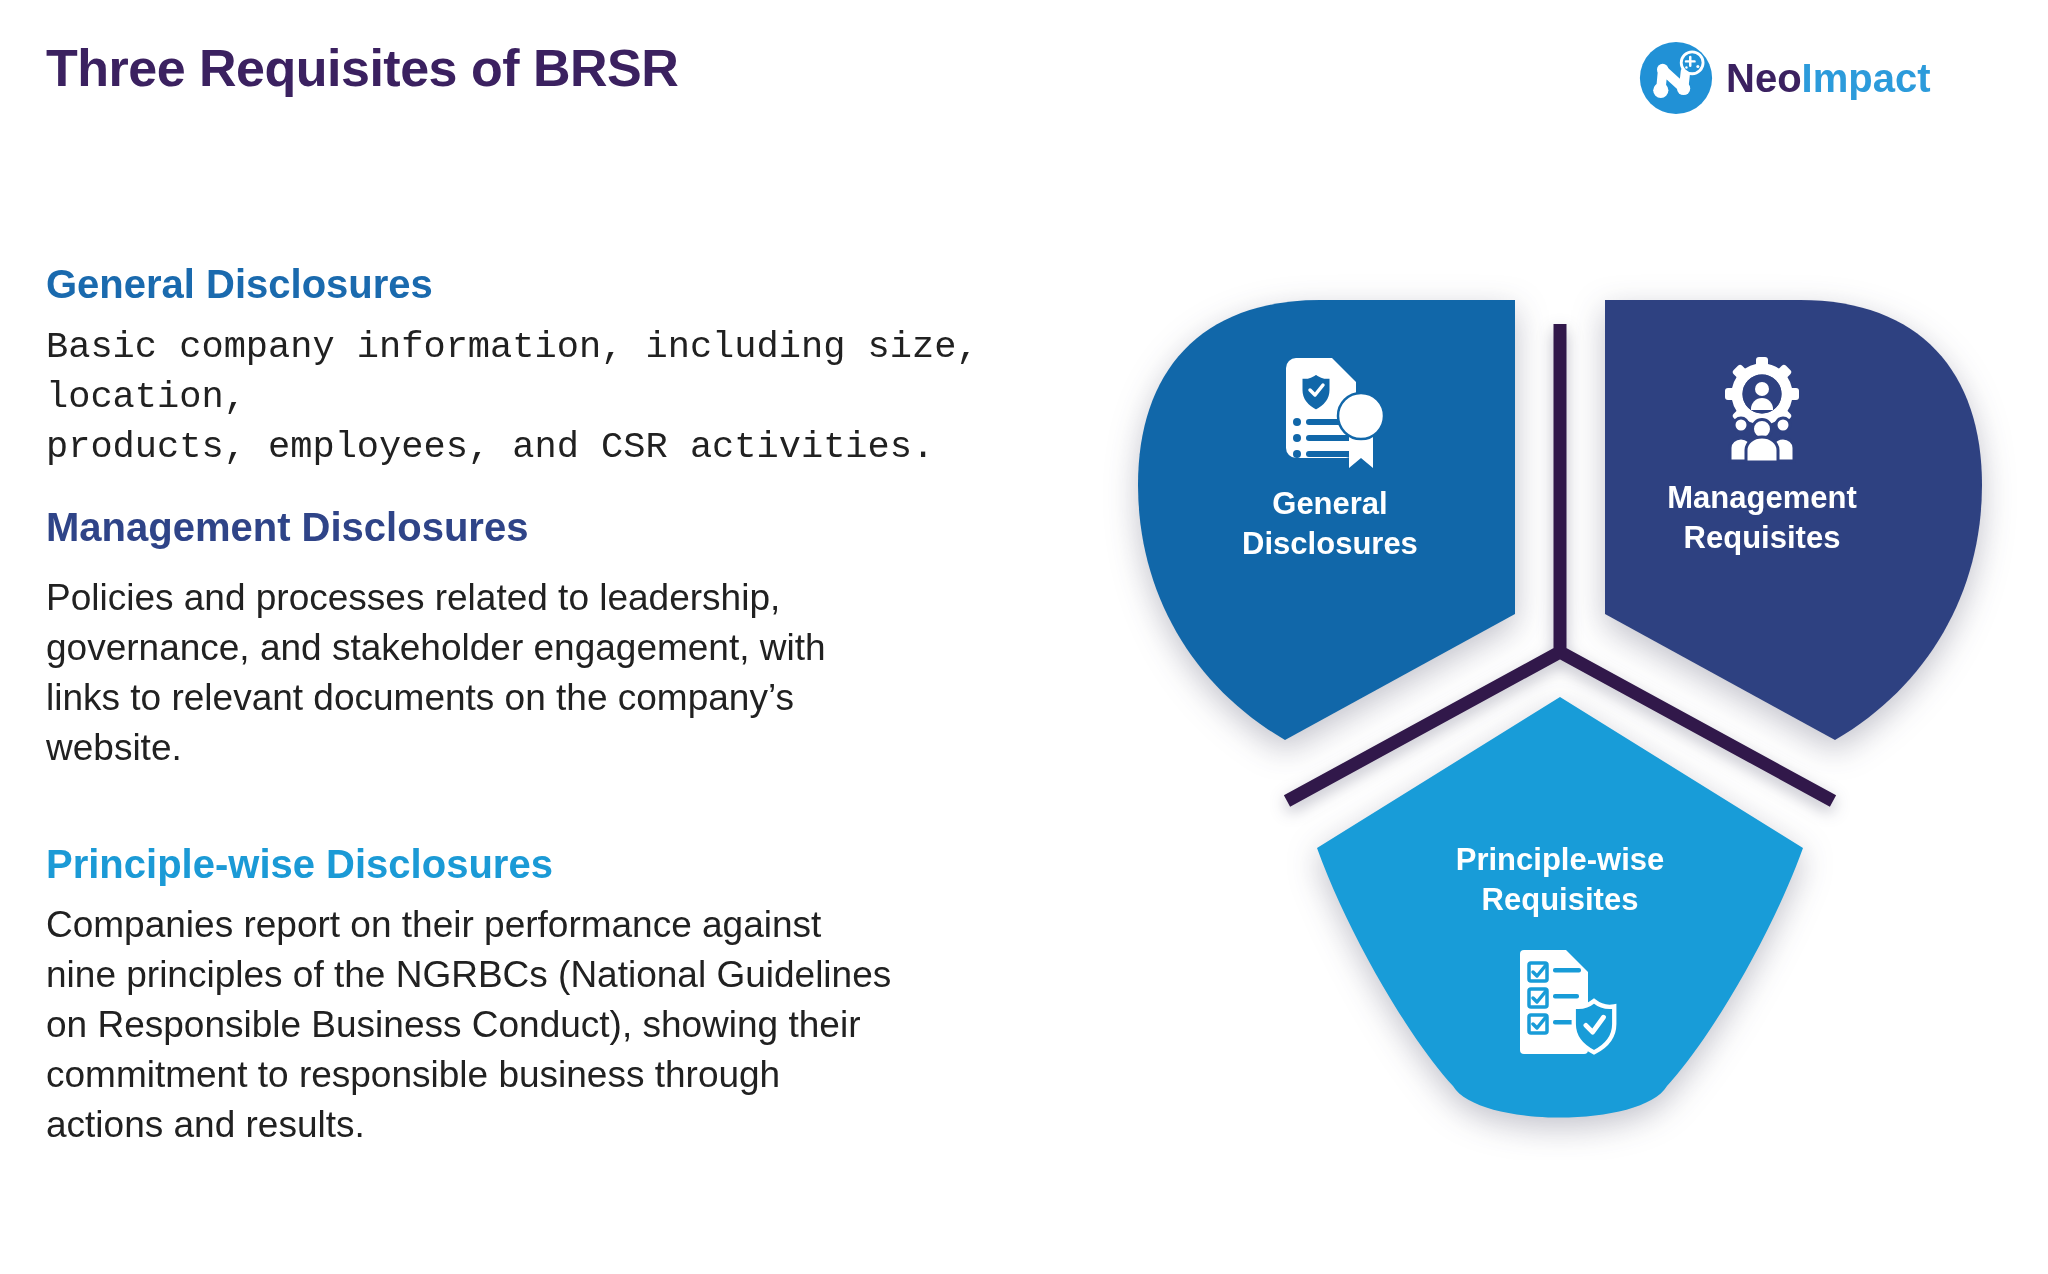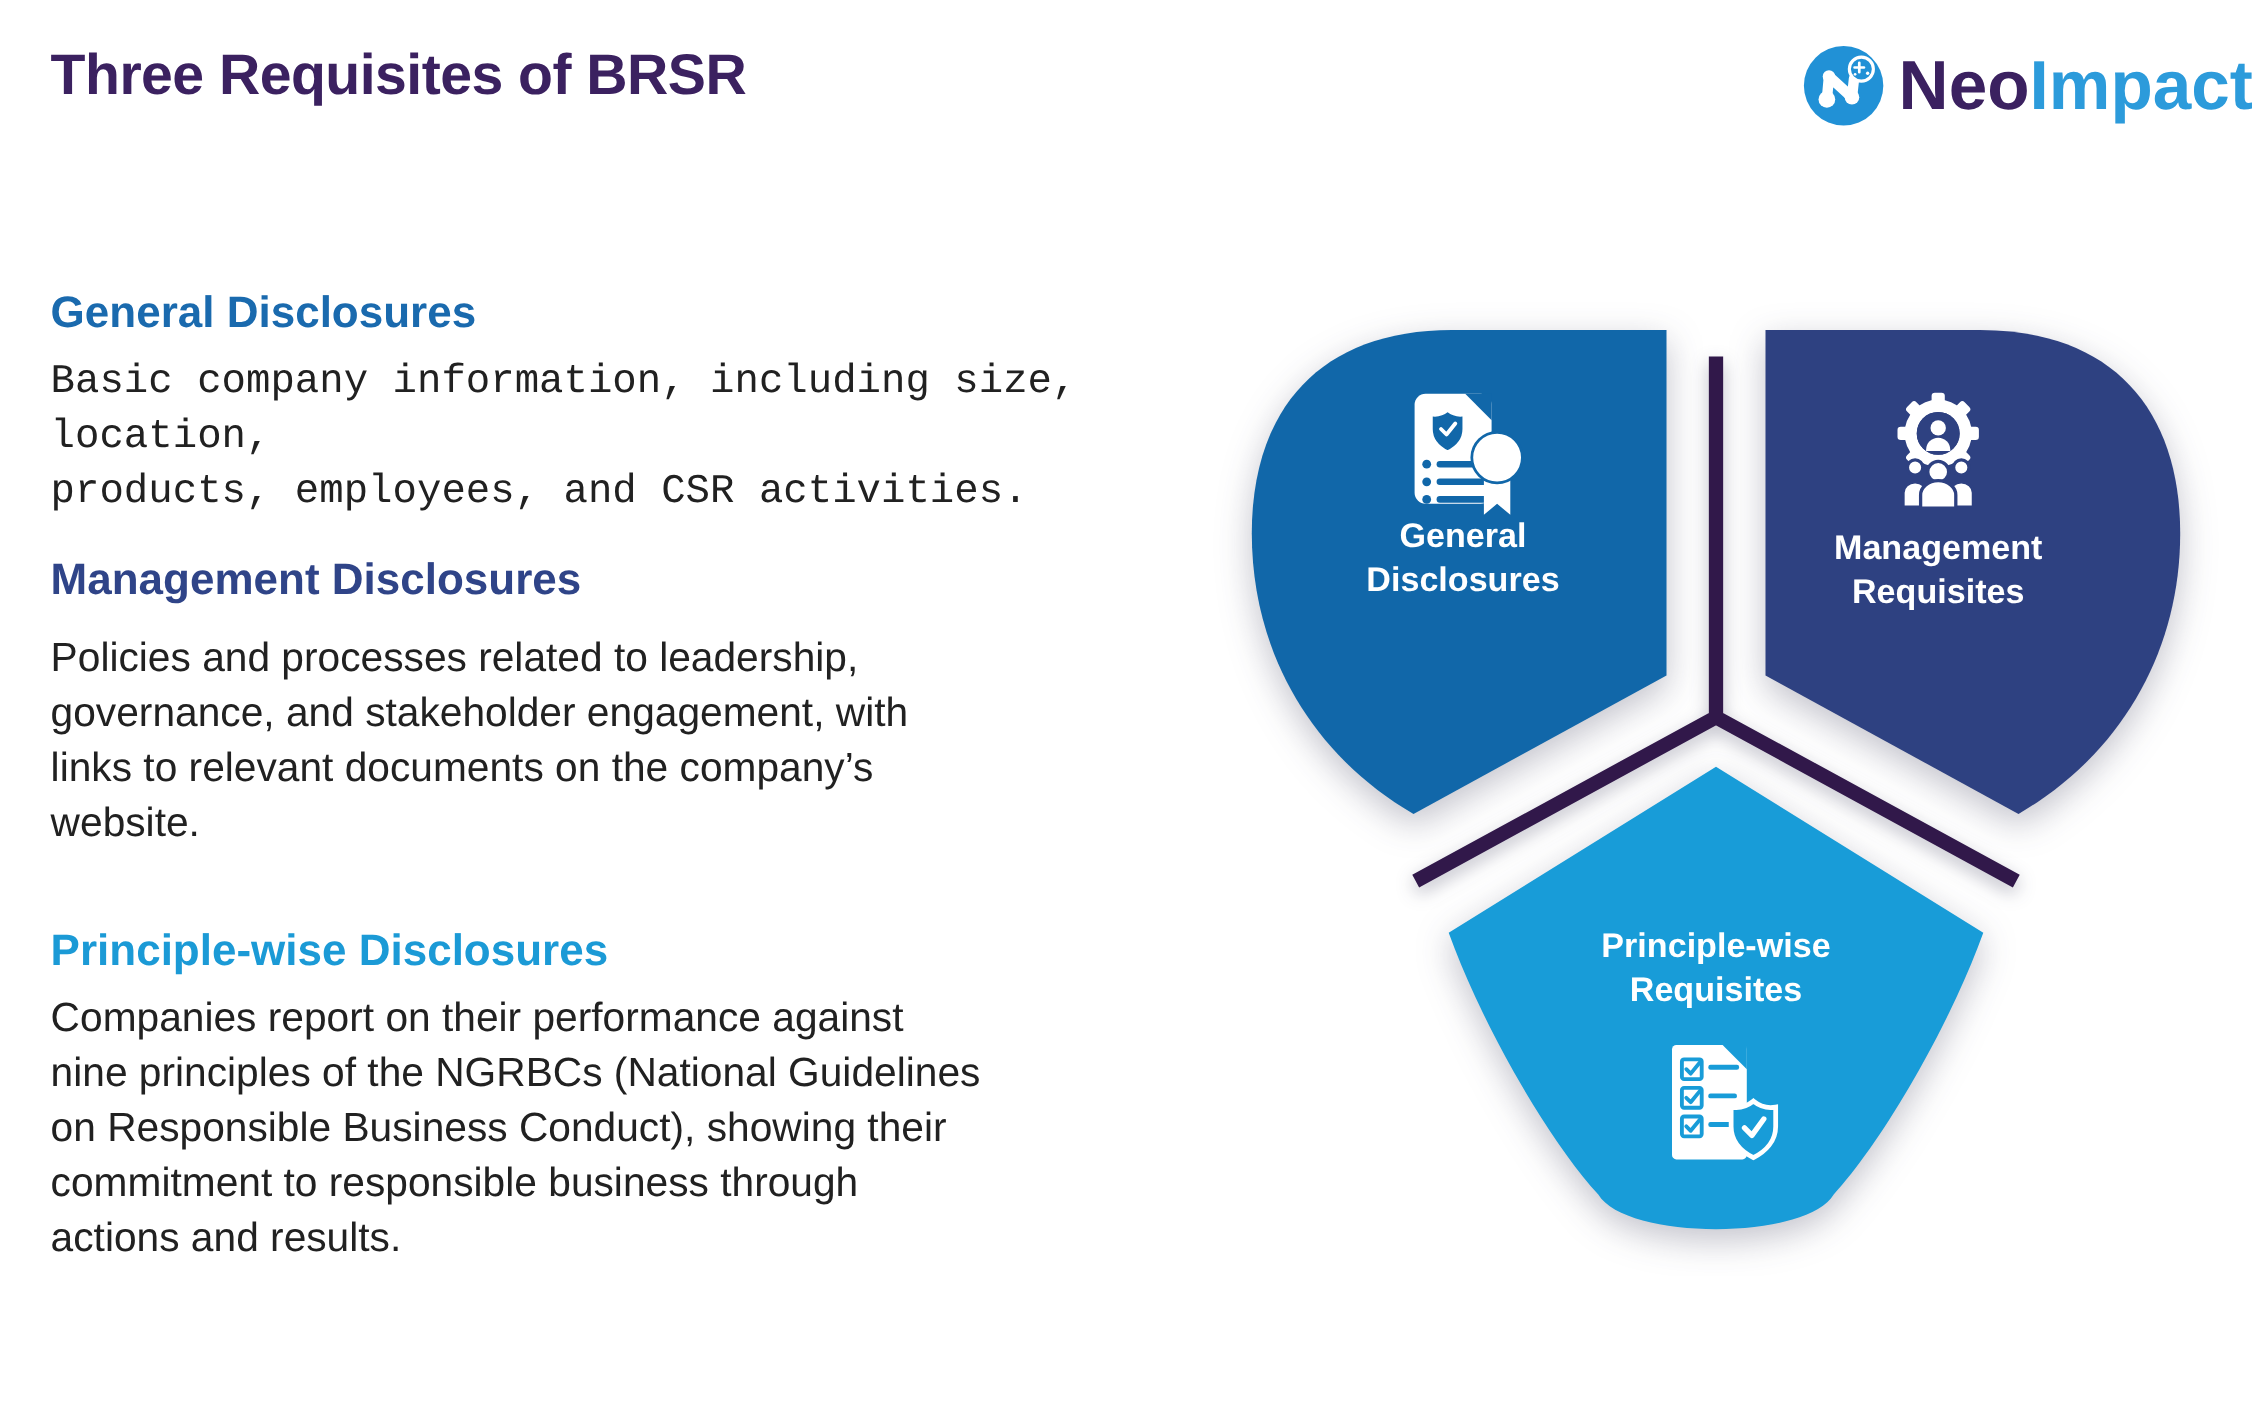--- a/index.html
+++ b/index.html
@@ -12,21 +12,21 @@
   .page-title{
     position:absolute;left:46px;top:38px;
     font-size:52px;font-weight:800;letter-spacing:-0.5px;
     color:#3b2160;
   }
   .logo{
     position:absolute;left:1638px;top:40px;
     display:flex;align-items:center;gap:12px;
   }
   .logo-badge{width:76px;height:76px;display:block;}
-  .logo-text{font-size:63px;font-weight:700;letter-spacing:0;line-height:76px;}
+  .logo-text{font-size:40px;font-weight:700;letter-spacing:0;line-height:76px;}
   .logo-text .neo{color:#3b2160;}
   .logo-text .impact{color:#2c9bdb;}
 
   
   .sec-heading{
     position:absolute;left:46px;width:1100px;
     font-size:40px;font-weight:800;letter-spacing:0;
   }
   .sec-body{
     position:absolute;left:46px;width:1110px;
@@ -45,21 +45,21 @@
     position:absolute;left:1050px;top:260px;width:998px;height:900px;
   }
   .diagram svg{position:absolute;left:0;top:0;width:998px;height:900px;}
   .petal{filter:drop-shadow(0 10px 16px rgba(35,35,70,.28));}
   .divider{filter:drop-shadow(0 6px 8px rgba(35,35,70,.30));}
   .petal-label{
     position:absolute;width:360px;text-align:center;
     color:#ffffff;font-size:31px;font-weight:700;line-height:40px;
     white-space:pre-line;
   }
-  .label-general{left:100px;top:207px;}
+  .label-general{left:100px;top:224px;}
   .label-mgmt{left:532px;top:218px;}
   .label-pw{left:330px;top:580px;}
 </style>
 </head>
 <body>
 
 <div class="page-title">Three Requisites of BRSR</div>
 
 <div class="logo">
   <svg class="logo-badge" viewBox="-40 -40 80 80">

